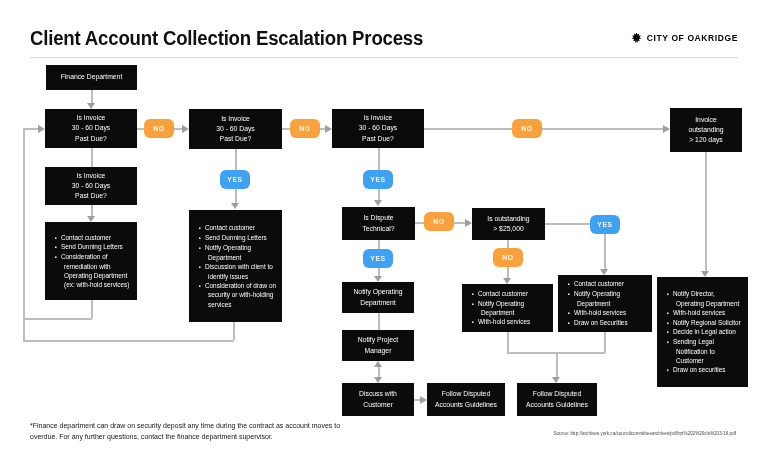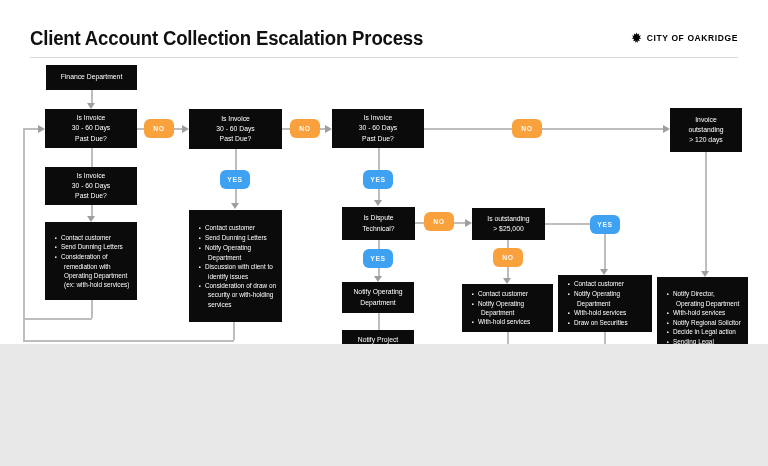--- a/index.html
+++ b/index.html
@@ -1,17 +1,17 @@
 <!DOCTYPE html>
 <html><head>
 <meta charset="utf-8">
 <style>
   * { margin:0; padding:0; box-sizing:border-box; }
   body { background:#e8e8e8; font-family:"Liberation Sans", sans-serif; }
-  .canvas { position:relative; width:768px; height:344px; background:#ffffff; overflow:hidden; margin:0 auto; }
+  .canvas { position:relative; width:768px; height:466px; background:#ffffff; overflow:hidden; margin:0 auto; }
 
   
   .title { position:absolute; left:30px; top:27px; font-size:20px; font-weight:700; color:#101010;
            transform:scaleX(.93); transform-origin:left center; white-space:nowrap; letter-spacing:-.2px; }
   .brand { position:absolute; right:30px; top:32px; display:flex; align-items:center; gap:5px; }
   .brand-text { font-size:8.5px; font-weight:700; letter-spacing:.6px; color:#000; }
   .hr { position:absolute; left:30px; right:30px; top:57px; height:1px; background:#d8d8d8; }
 
   
   .node, .bullets { position:absolute; background:#0b0b0b; color:#fff; }

